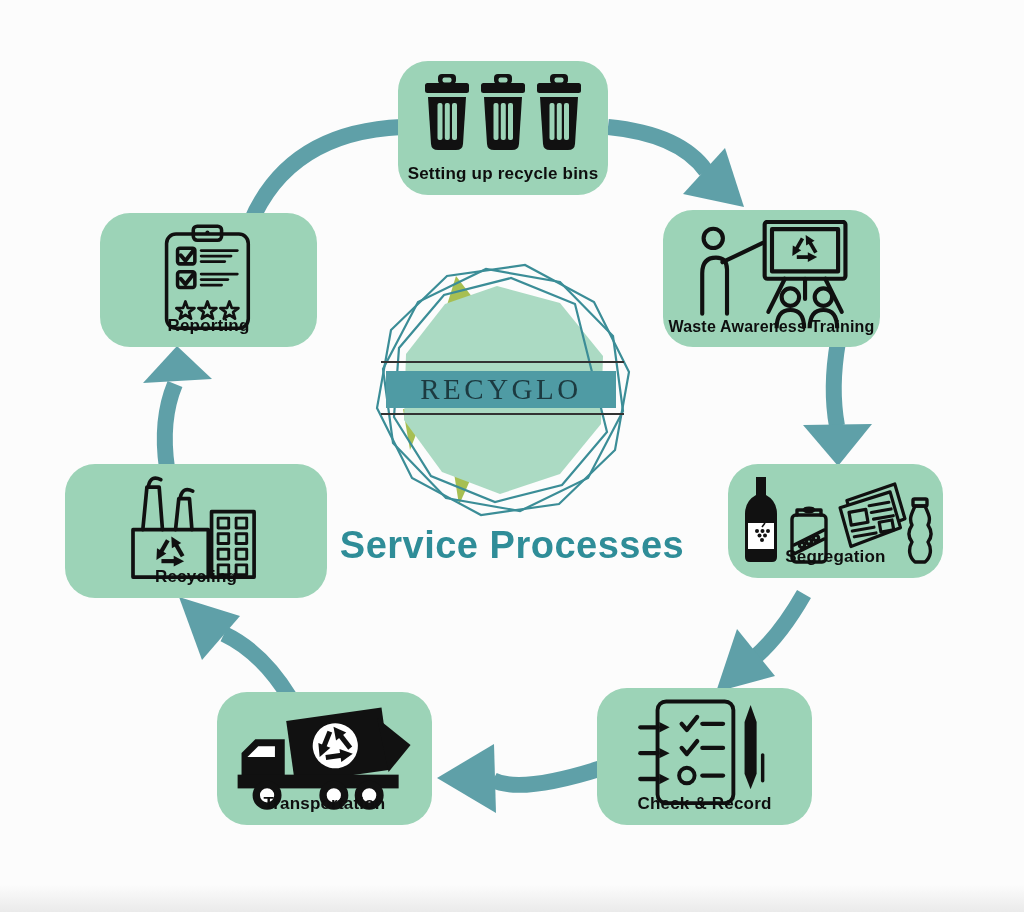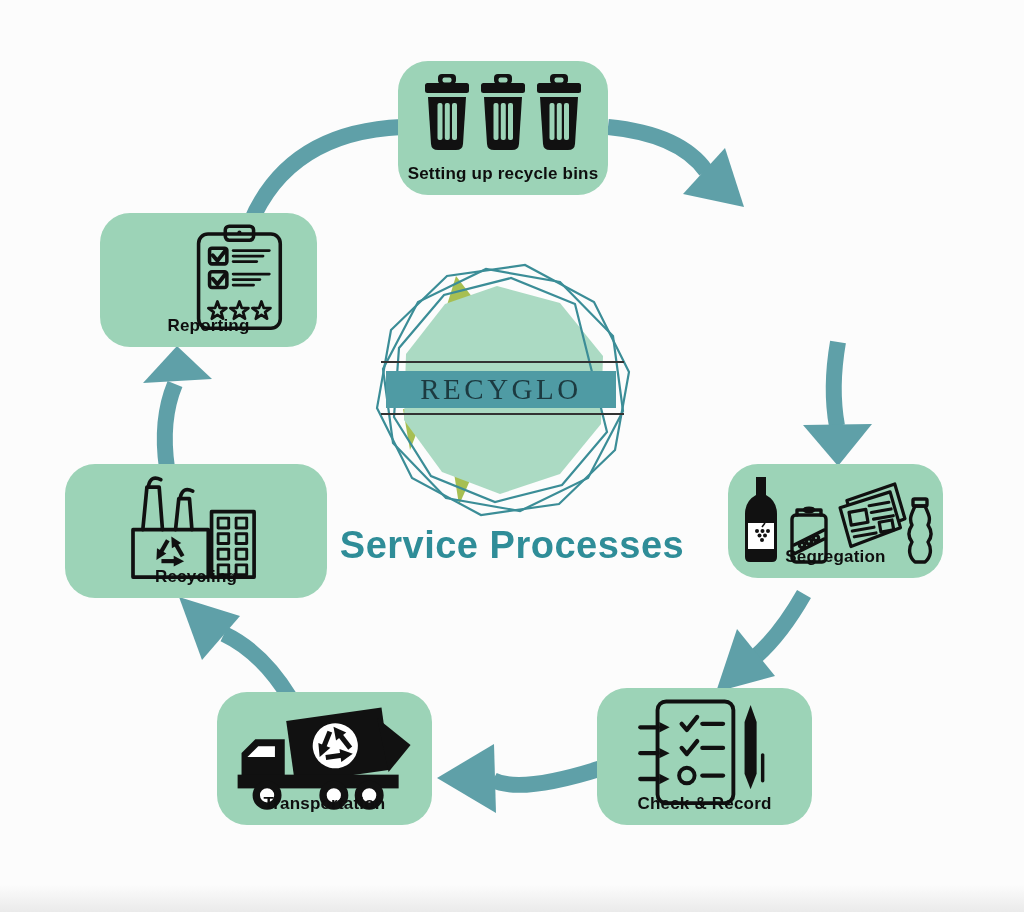--- a/index.html
+++ b/index.html
@@ -12,21 +12,21 @@
   .stage .icon{margin-top:10px;flex:0 0 auto;}
   .stage-label{position:absolute;bottom:11px;left:0;right:0;text-align:center;
     font-weight:700;font-size:17px;color:#0e0e0e;white-space:nowrap;letter-spacing:0.2px;}
   .stage-label.tight{font-size:16px;}
   #stage-bins{left:398px;top:61px;width:210px;height:134px;}
   #stage-training{left:663px;top:210px;width:217px;height:137px;}
   #stage-segregation{left:728px;top:464px;width:215px;height:114px;}
   #stage-check{left:597px;top:688px;width:215px;height:137px;}
   #stage-transport{left:217px;top:692px;width:215px;height:133px;}
   #stage-recycling{left:65px;top:464px;width:262px;height:134px;}
-  #stage-reporting{left:100px;top:213px;width:217px;height:134px;align-items:flex-end;}
+  #stage-reporting{left:100px;top:213px;width:217px;height:134px;}
   .logo-svg{position:absolute;left:360px;top:256px;z-index:1;}
   .diagram-title{position:absolute;left:0;top:524px;width:1024px;text-align:center;z-index:1;
     font-weight:700;font-size:38px;color:#2f8d98;letter-spacing:0.5px;}
   .ico-stroke{stroke:#101010;fill:none;stroke-linecap:round;stroke-linejoin:round;}
 </style>
 </head>
 <body>
 
 <div class="canvas">
 
@@ -85,20 +85,38 @@
 
   <div class="stage" id="stage-bins">
     <svg class="icon" width="170" height="82" viewBox="0 0 170 82">
       <use href="#bin" transform="translate(6,2)"></use>
       <use href="#bin" transform="translate(62,2)"></use>
       <use href="#bin" transform="translate(118,2)"></use>
     </svg>
     <div class="stage-label">Setting up recycle bins</div>
   </div>
 
+  <div class="stage" id="stage-training">
+    <svg class="icon" width="200" height="112" viewBox="0 0 200 122">
+      <g class="ico-stroke" stroke-width="4.5">
+        <rect x="92" y="2" width="88" height="62" rx="3"></rect>
+        <rect x="100" y="10" width="72" height="46"></rect>
+        <path d="M136,64 V86"></path>
+        <path d="M114,64 L96,100"></path>
+        <path d="M158,64 L176,100"></path>
+        <circle cx="36" cy="20" r="10.5"></circle>
+        <path d="M24,102 V58 Q24,41 39,41 Q51,41 51,54 L51,102"></path>
+        <path d="M46,46 L90,25"></path>
+      </g>
+      <use href="#recy" transform="translate(136,32) scale(1.2)"></use>
+      <use href="#person-sit" transform="translate(120,104)"></use>
+      <use href="#person-sit" transform="translate(156,104)"></use>
+    </svg>
+    <div class="stage-label tight">Waste Awareness Training</div>
+  </div>
 
   <div class="stage" id="stage-segregation">
     <svg class="icon" width="200" height="94" viewBox="0 0 200 94">
       <g transform="translate(10,3)">
         <path d="M10,0 H20 V18 Q31,24 31,37 V80 Q31,85 26,85 H4 Q-1,85 -1,80 V37 Q-1,24 10,18 Z" fill="#111"></path>
         <rect x="2" y="46" width="26" height="26" fill="#fff"></rect>
         <g fill="#111">
           <circle cx="11" cy="54" r="2"></circle>
             <circle cx="16.5" cy="54" r="2"></circle>
             <circle cx="22" cy="54" r="2"></circle>

